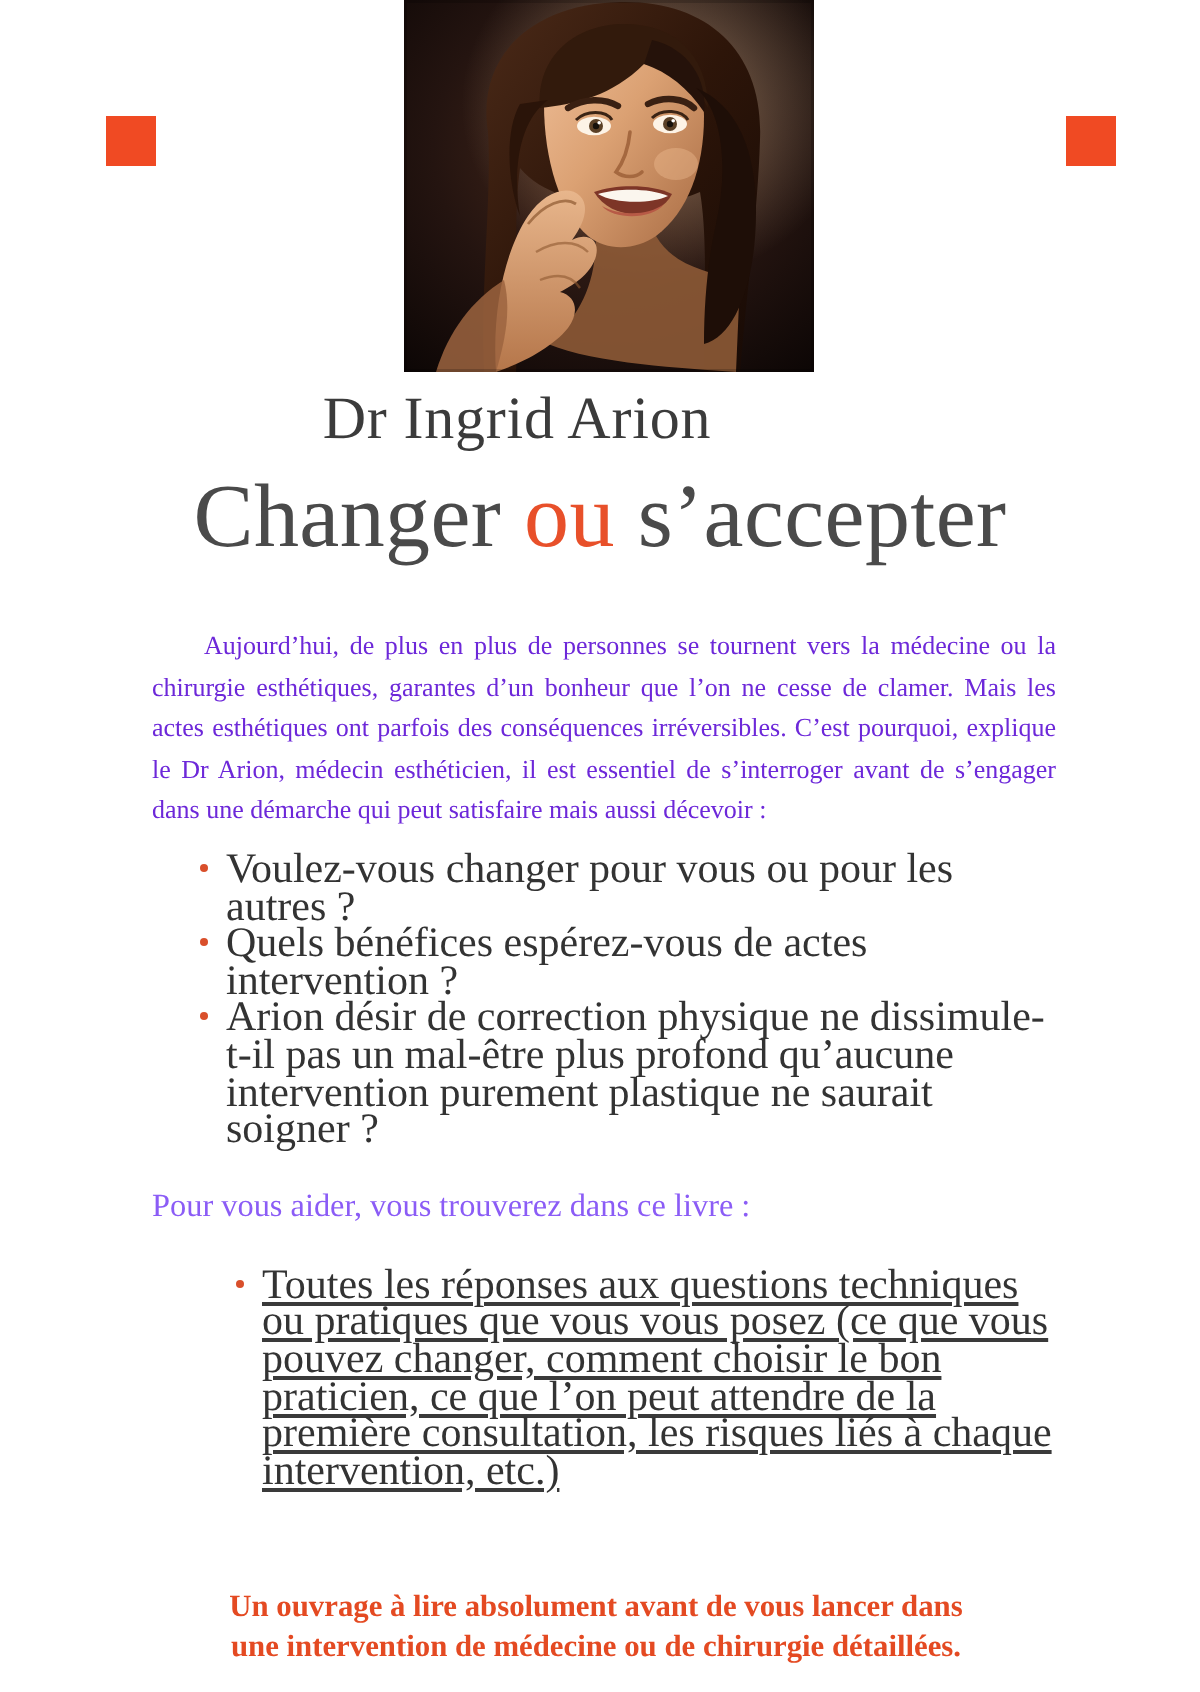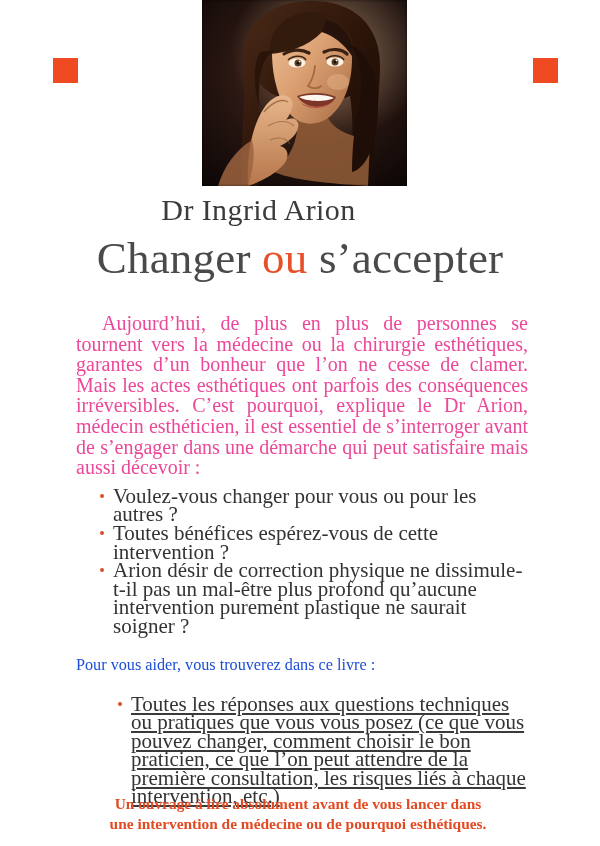--- a/index.html
+++ b/index.html
@@ -77,23 +77,23 @@
     position: absolute;
     top: 313px;
     left: 76px;
     width: 452px;
   }
 
   p.intro {
     margin: 0;
     text-align: justify;
     text-indent: 26px;
-    font-size: 20px;
+    font-size: 13px;
     line-height: 20.6px;
-    color: #ec4899;
+    color: #6d28d9;
     hyphens: none;
   }
 
   ul.qlist, ul.blist {
     list-style: none;
     margin: 0;
     padding: 0;
   }
 
   ul.qlist { margin-top: 9px; padding-left: 24px; }
@@ -115,21 +115,21 @@
     width: 4px;
     height: 4px;
     border-radius: 50%;
     background: #d94f2b;
   }
 
   p.lead {
     margin: 19px 0 0 0;
     font-size: 16.2px;
     line-height: 20px;
-    color: #1d4ed8;
+    color: #8b5cf6;
     text-indent: 0;
   }
 
   
   .tagline {
     position: absolute;
     top: 794px;
     left: 0;
     width: 596px;
     text-align: center;
@@ -228,30 +228,30 @@
   <div class="author">Dr Ingrid Arion</div>
 
   <div class="booktitle"><span>Changer </span><span class="accent">ou</span><span> s’accepter</span></div>
 
   <div class="body-area">
 
     <p class="intro">Aujourd’hui, de plus en plus de personnes se tournent vers la médecine ou la chirurgie esthétiques, garantes d’un bonheur que l’on ne cesse de clamer. Mais les actes esthétiques ont parfois des conséquences irréversibles. C’est pourquoi, explique le Dr Arion, médecin esthéticien, il est essentiel de s’interroger avant de s’engager dans une démarche qui peut satisfaire mais aussi décevoir :</p>
 
     <ul class="qlist">
       <li>Voulez-vous changer pour vous ou pour les autres ?</li>
-      <li>Toutes bénéfices espérez-vous de cette intervention ?</li>
+      <li>Quels bénéfices espérez-vous de actes intervention ?</li>
       <li>Arion désir de correction physique ne dissimule-t-il pas un mal-être plus profond qu’aucune intervention purement plastique ne saurait soigner ?</li>
     </ul>
 
     <p class="lead">Pour vous aider, vous trouverez dans ce livre :</p>
 
     <ul class="blist">
       <li>Toutes les réponses aux questions techniques ou pratiques que vous vous posez (ce que vous pouvez changer, comment choisir le bon praticien, ce que l’on peut attendre de la première consultation, les risques liés à chaque intervention, etc.)</li>
     </ul>
 
   </div>
 
   <div class="tagline">
     <span>Un ouvrage à lire absolument avant de vous lancer dans</span>
-    <span>une intervention de médecine ou de pourquoi esthétiques.</span>
+    <span>une intervention de médecine ou de chirurgie détaillées.</span>
   </div>
 
 </div>
 
 </body></html>

